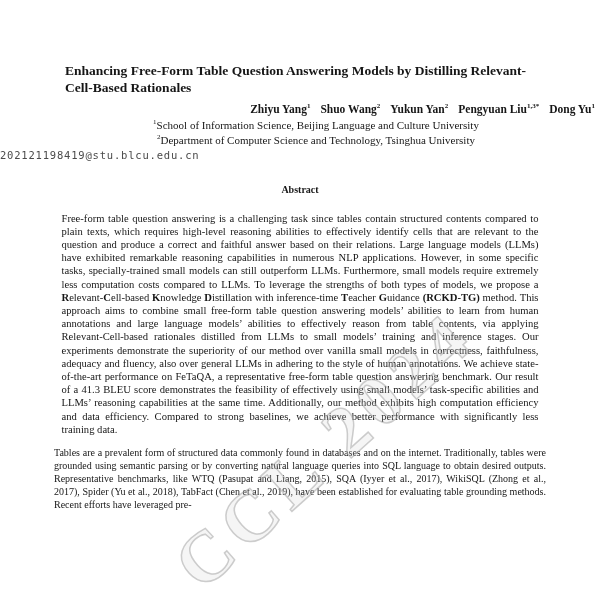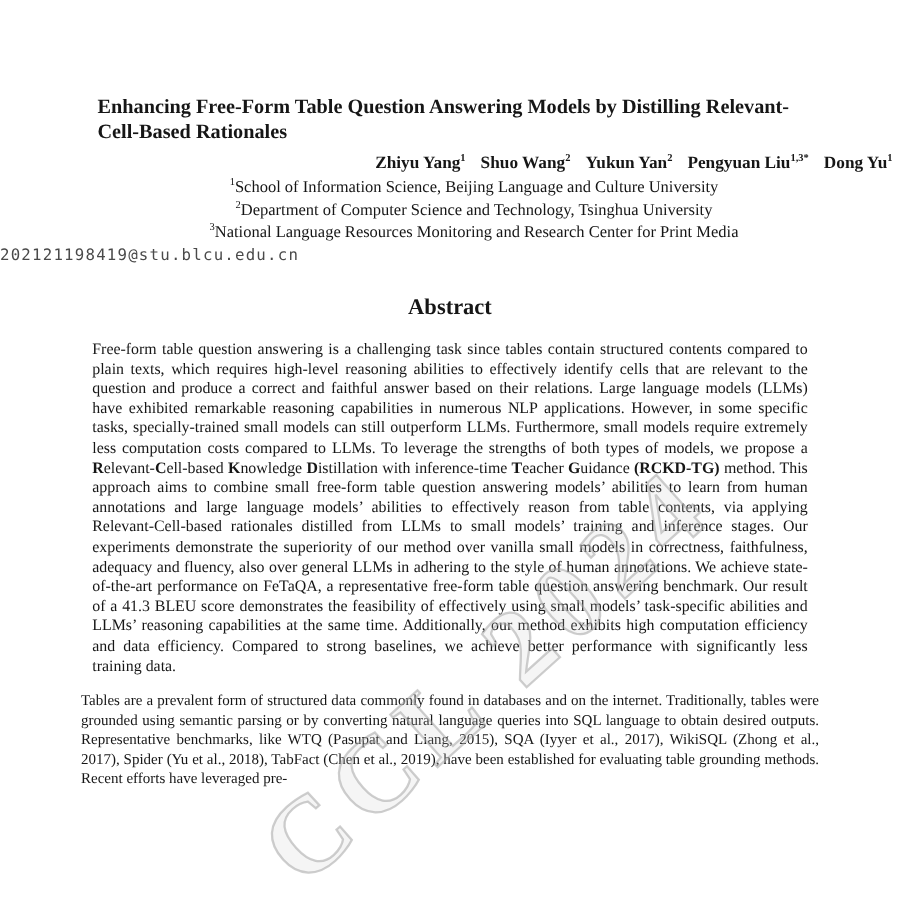--- a/index.html
+++ b/index.html
@@ -39,21 +39,21 @@
   .emails{
     text-align:left;
     font-family:"DejaVu Sans Mono", monospace;
     font-size:10.5px;
     letter-spacing:0.8px;
     line-height:14.5px;
   }
   .abs-head{
     margin:20px 0 0 0;
     text-align:center;
-    font-size:15px;
+    font-size:10px;
     font-weight:bold;
     line-height:14px;
   }
   .abs-body{
     width:477px;
     margin:15px auto 0 auto;
     text-align:justify;
     font-size:10.6px;
     line-height:13.2px;
   }
@@ -93,21 +93,20 @@
 
   <div class="watermark">CCL 2024</div>
 
   <h1 class="title">Enhancing Free-Form Table Question Answering Models by Distilling Relevant-Cell-Based Rationales</h1>
 
   <div class="authors" id="authors"><span class="author"><span>Zhiyu Yang</span><sup>1</sup></span><span class="author"><span>Shuo Wang</span><sup>2</sup></span><span class="author"><span>Yukun Yan</span><sup>2</sup></span><span class="author"><span>Pengyuan Liu</span><sup>1,3*</sup></span><span class="author"><span>Dong Yu</span><sup>1</sup></span></div>
 
   <div class="affils" id="affils">
       <div><sup>1</sup><span>School of Information Science, Beijing Language and Culture University</span></div>
       <div><sup>2</sup><span>Department of Computer Science and Technology, Tsinghua University</span></div>
-      <div><sup>3</sup><span>National Language Resources Monitoring and Research Center for Print Media</span></div>
     </div>
 
   <div class="emails" id="emails" style="color: rgb(74, 74, 74);">
       <div>202121198419@stu.blcu.edu.cn</div>
     </div>
 
   <h2 class="abs-head">Abstract</h2>
 
   <p class="abs-body" id="abstract-body"><span>Free-form table question answering is a challenging task since tables contain structured contents compared to plain texts, which requires high-level reasoning abilities to effectively identify cells that are relevant to the question and produce a correct and faithful answer based on their relations. Large language models (LLMs) have exhibited remarkable reasoning capabilities in numerous NLP applications. However, in some specific tasks, specially-trained small models can still outperform LLMs. Furthermore, small models require extremely less computation costs compared to LLMs. To leverage the strengths of both types of models, we propose a </span><span class="b">R</span><span>elevant-</span><span class="b">C</span><span>ell-based </span><span class="b">K</span><span>nowledge </span><span class="b">D</span><span>istillation with inference-time </span><span class="b">T</span><span>eacher </span><span class="b">G</span><span>uidance </span><span class="b">(RCKD-TG)</span><span> method. This approach aims to combine small free-form table question answering models’ abilities to learn from human annotations and large language models’ abilities to effectively reason from table contents, via applying Relevant-Cell-based rationales distilled from LLMs to small models’ training and inference stages. Our experiments demonstrate the superiority of our method over vanilla small models in correctness, faithfulness, adequacy and fluency, also over general LLMs in adhering to the style of human annotations. We achieve state-of-the-art performance on FeTaQA, a representative free-form table question answering benchmark. Our result of a 41.3 BLEU score demonstrates the feasibility of effectively using small models’ task-specific abilities and LLMs’ reasoning capabilities at the same time. Additionally, our method exhibits high computation efficiency and data efficiency. Compared to strong baselines, we achieve better performance with significantly less training data.</span></p>
 

